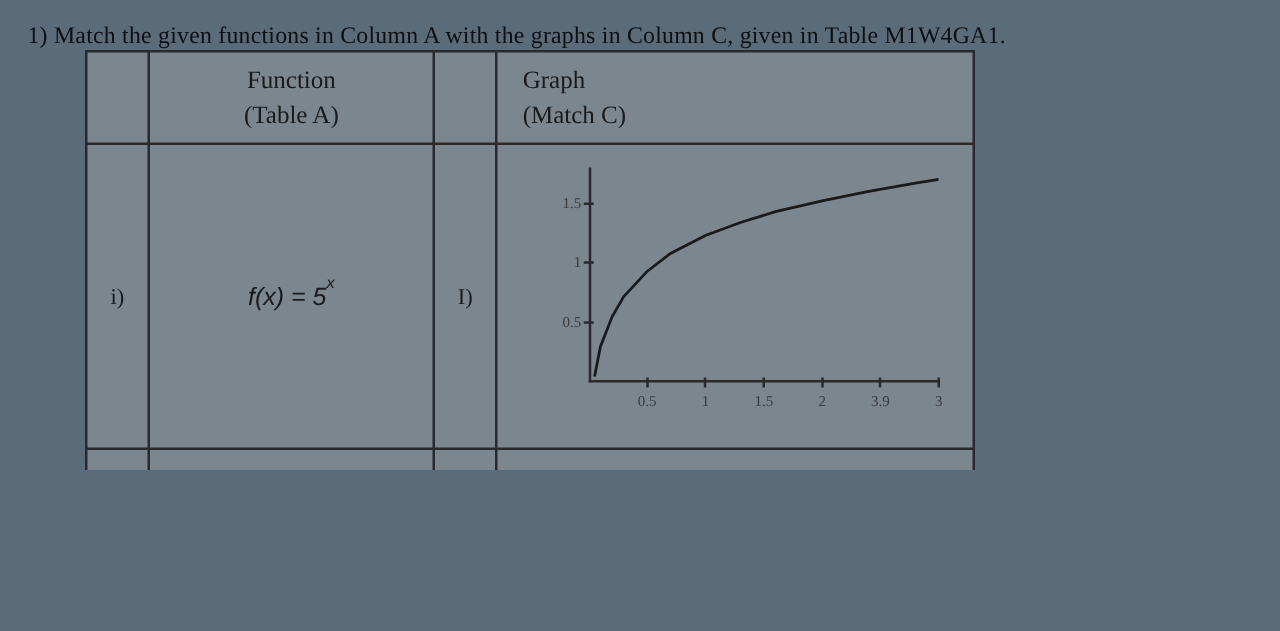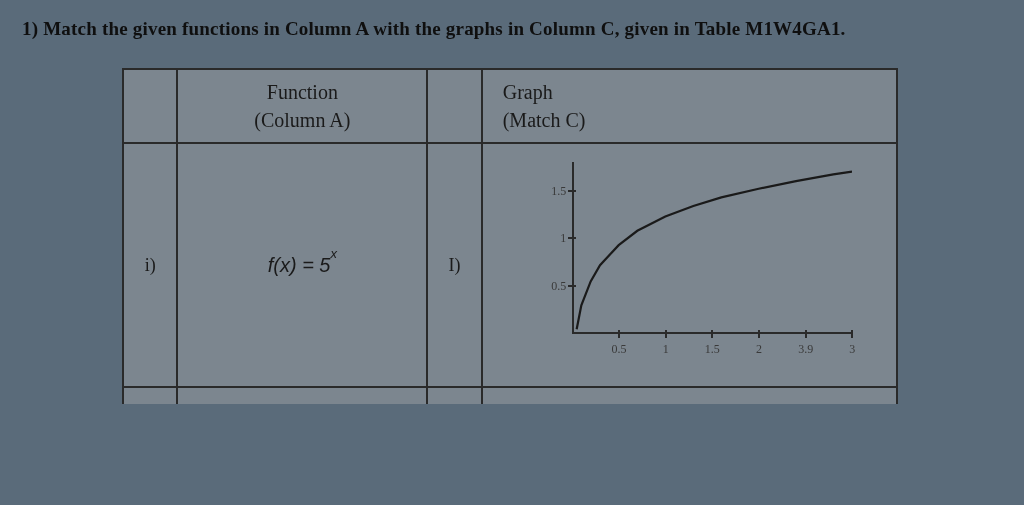--- a/index.html
+++ b/index.html
@@ -6,28 +6,27 @@
     body {
       width: 1024px;
       height: 505px;
       background: #5a6b7a;
       font-family: Georgia, 'Times New Roman', serif;
       padding: 18px 22px;
       color: #1a1a1a;
     }
     .question-line {
       font-size: 19px;
-      font-weight: bold;
+      font-weight: normal;
       color: #0f0f0f;
-      margin-bottom: 28px;
       letter-spacing: 0.2px;
     }
     .table-wrap {
-      margin-left: 100px;
-      width: 776px;
+      margin-left: 46px;
+      width: 712px;
       background: #5eead4;
     }
     table {
       border-collapse: collapse;
       width: 100%;
     }
     td {
       border: 2px solid #2a2a2a;
       vertical-align: middle;
       background: #7c868f;
@@ -63,21 +62,21 @@
 
 <div class="question-line">1) Match the given functions in Column A with the graphs in Column C, given in Table M1W4GA1.</div>
 
 <div class="table-wrap">
   <table>
     <tbody>
         <tr>
       <td class="num-col"></td>
       <td class="func-col header-cell">
         <span class="line1">Function</span>
-        <span class="line2">(Column A)</span>
+        <span class="line2">(Table A)</span>
       </td>
       <td class="graph-num-col"></td>
       <td class="graph-col header-cell">
         <span class="line1">Graph</span>
         <span class="line2">(Match C)</span>
       </td>
     </tr>
     <tr>
       <td class="num-col">i)</td>
       <td class="func-col">

